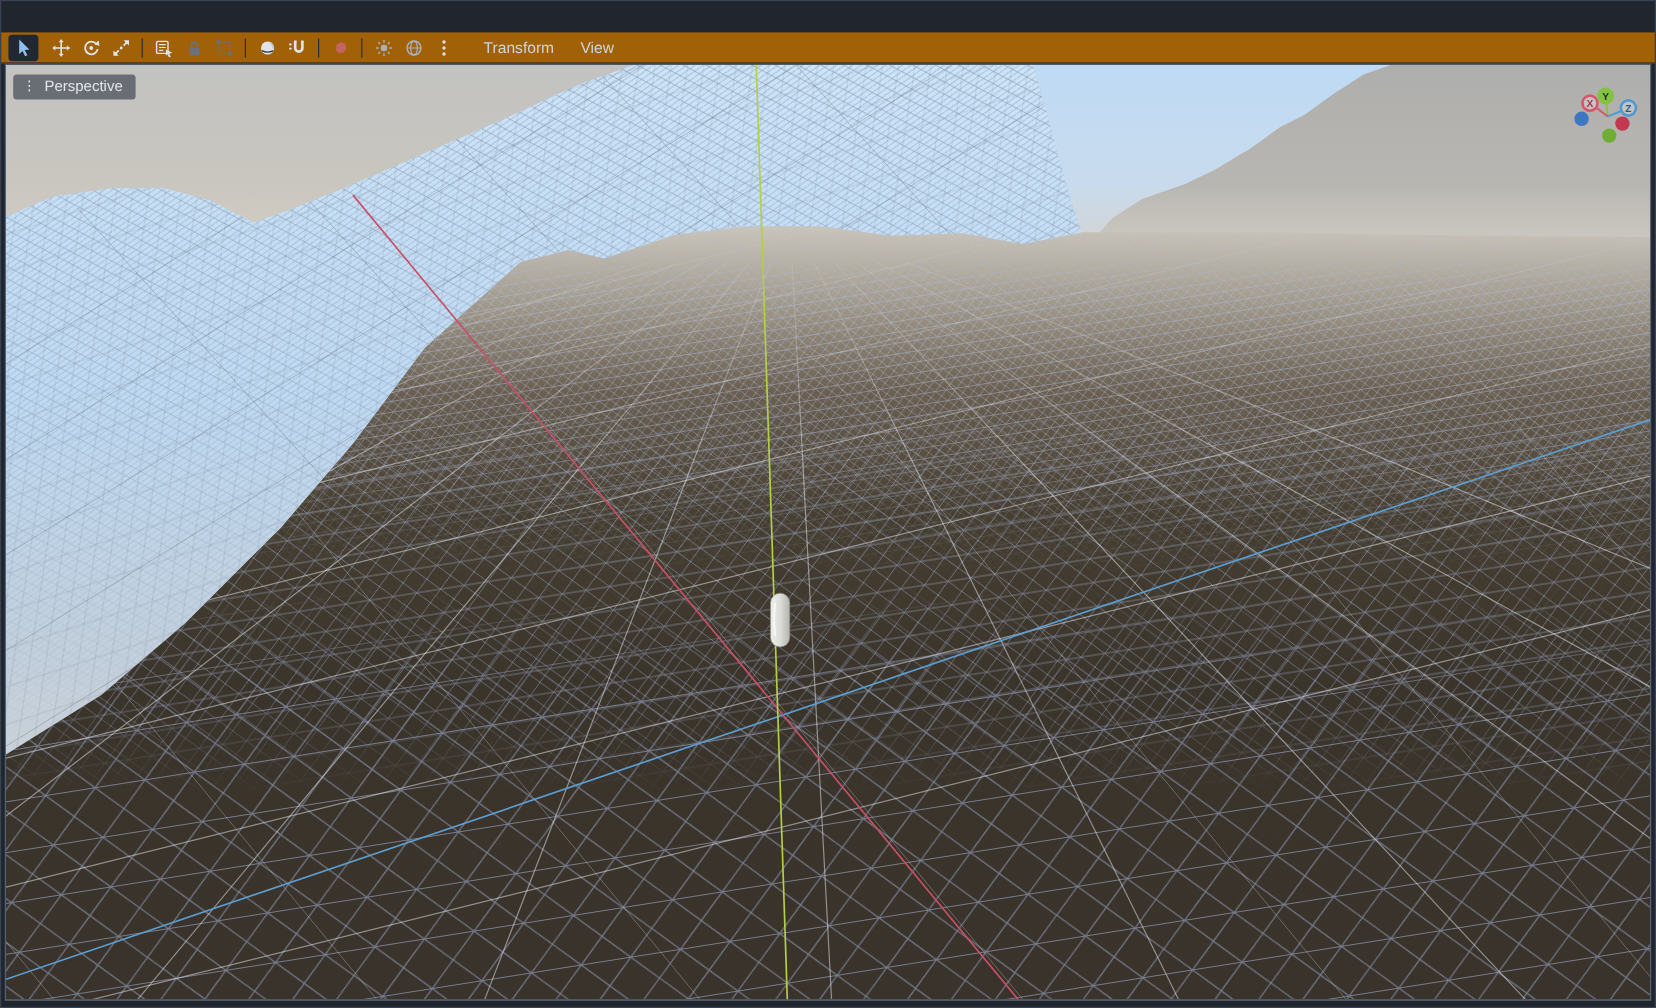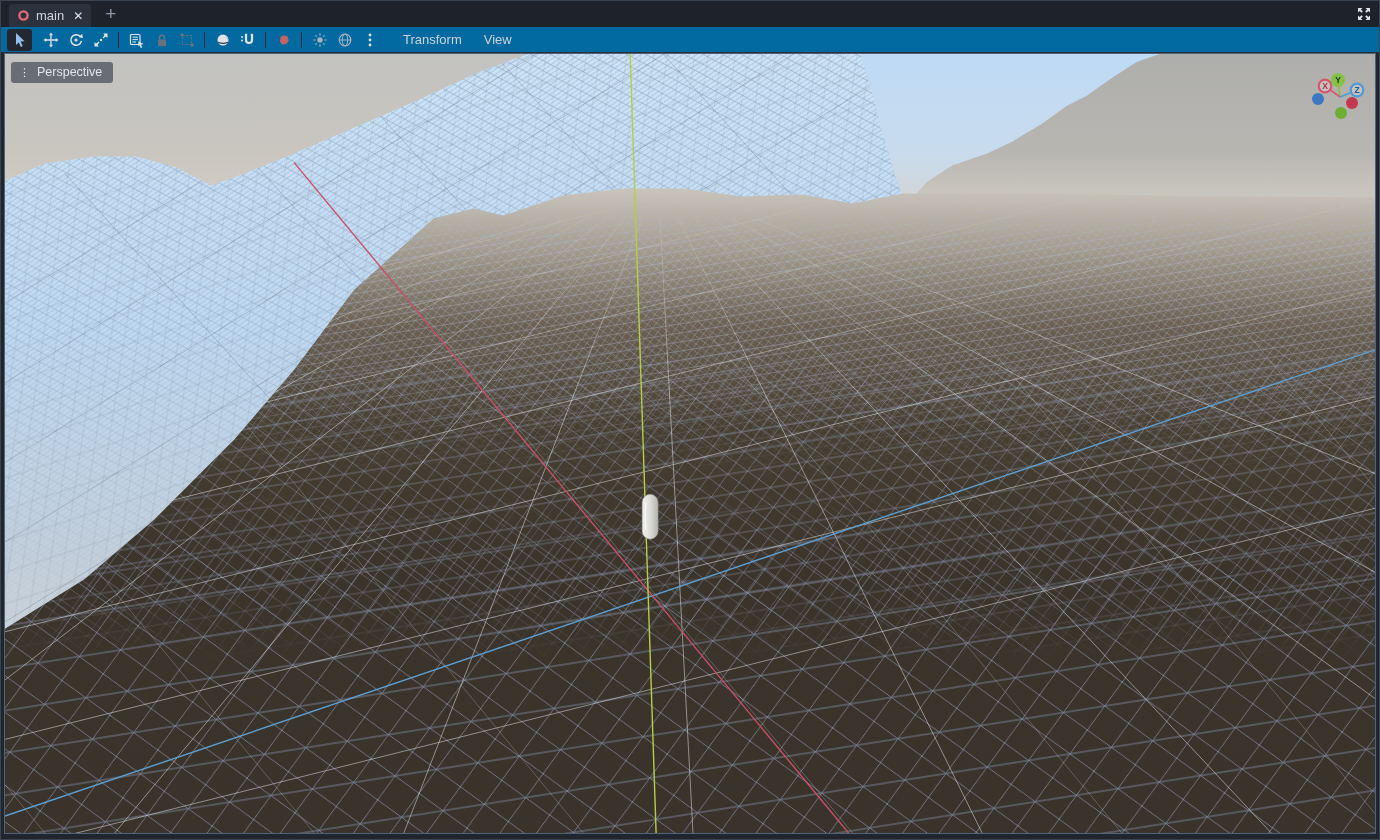--- a/index.html
+++ b/index.html
@@ -8,21 +8,21 @@
 
   
   .tabbar{position:absolute;left:0;top:0;right:0;height:26px;background:#1d222b;display:flex;}
   .tab{margin-left:8px;margin-top:3px;height:23px;display:flex;align-items:center;gap:6px;
     padding:0 8px;background:#2b323e;border-radius:3px 3px 0 0;color:#ced3da;font-size:13px;}
   .tab .close{font-size:12px;color:#dfe3e8;margin-left:3px;cursor:default;}
   .tab-add{margin-left:14px;color:#8e97a4;font-size:19px;line-height:25px;cursor:default;}
   .expand-btn{position:absolute;right:7px;top:5px;width:16px;height:16px;}
 
   
-  .toolbar{position:absolute;left:0;top:26px;right:0;height:26px;background:#0369a1;
+  .toolbar{position:absolute;left:0;top:26px;right:0;height:26px;background:#a16207;
     display:flex;align-items:center;border-bottom:1px solid #272d36;box-sizing:border-box;}
   .tbtn{width:25px;height:22px;display:flex;align-items:center;justify-content:center;border-radius:3px;}
   .tbtn.active{background:#232830;}
   .tsep{width:1px;height:16px;background:#262c35;margin:0 5px;}
   .tmenu{padding:0 11px;color:#ced3da;font-size:13px;height:22px;line-height:22px;}
 
   
   .viewport{position:absolute;left:3px;right:3px;top:52px;bottom:5px;
     border:1px solid #4f6478;box-sizing:border-box;overflow:hidden;background:#3a332a;}
   .scene-svg{position:absolute;inset:0;width:100%;height:100%;}
@@ -30,40 +30,20 @@
     background:rgba(92,97,105,0.88);border-radius:3px;padding:3px 11px 4px 8px;
     color:#e2e5e9;font-size:12.5px;}
   .proj-btn .dots{color:#ffffff;opacity:.9;font-size:11px;letter-spacing:0;line-height:10px;}
   .gizmo{position:absolute;right:8px;top:13px;width:60px;height:60px;}
 </style>
 </head>
 <body>
 
 <div class="app">
 
-  <div class="tabbar">
-    <div class="tab">
-      <svg width="13" height="13" viewBox="0 0 13 13">
-        <circle cx="6.5" cy="6.5" r="4.1" fill="none" stroke="#e0697a" stroke-width="2.4"></circle>
-      </svg>
-      <span>main</span>
-      <span class="close">✕</span>
-    </div>
-    <div class="tab-add">+</div>
-    <div class="expand-btn">
-      <svg width="16" height="16" viewBox="0 0 16 16">
-        <g fill="#dfe3e8">
-          <path d="M2 6.5 V2 H6.5 L4.9 3.6 6.8 5.5 5.5 6.8 3.6 4.9 Z"></path>
-          <path d="M9.5 2 H14 V6.5 L12.4 4.9 10.5 6.8 9.2 5.5 11.1 3.6 Z"></path>
-          <path d="M2 9.5 V14 H6.5 L4.9 12.4 6.8 10.5 5.5 9.2 3.6 11.1 Z"></path>
-          <path d="M14 9.5 V14 H9.5 L11.1 12.4 9.2 10.5 10.5 9.2 12.4 11.1 Z"></path>
-        </g>
-      </svg>
-    </div>
-  </div>
 
   <div class="toolbar">
     <div class="tbtn active" style="margin-left:6px">
       <svg width="16" height="16" viewBox="0 0 16 16">
         <path d="M4 1 L12.5 9.2 L8.6 9.6 L10.8 14 L8.9 14.9 L6.8 10.6 L4 13 Z" fill="#8fc0ef"></path>
       </svg>
     </div>
     <div class="tbtn" style="margin-left:6px">
       <svg width="16" height="16" viewBox="0 0 16 16">
         <path d="M8 3 V13 M3 8 H13" stroke="#e0e4ea" stroke-width="1.3" fill="none"></path>

